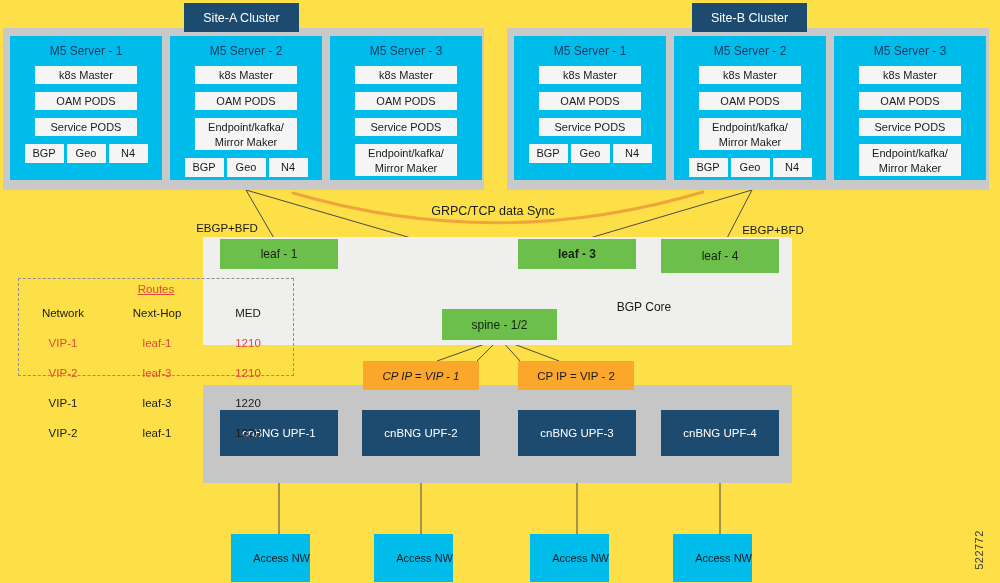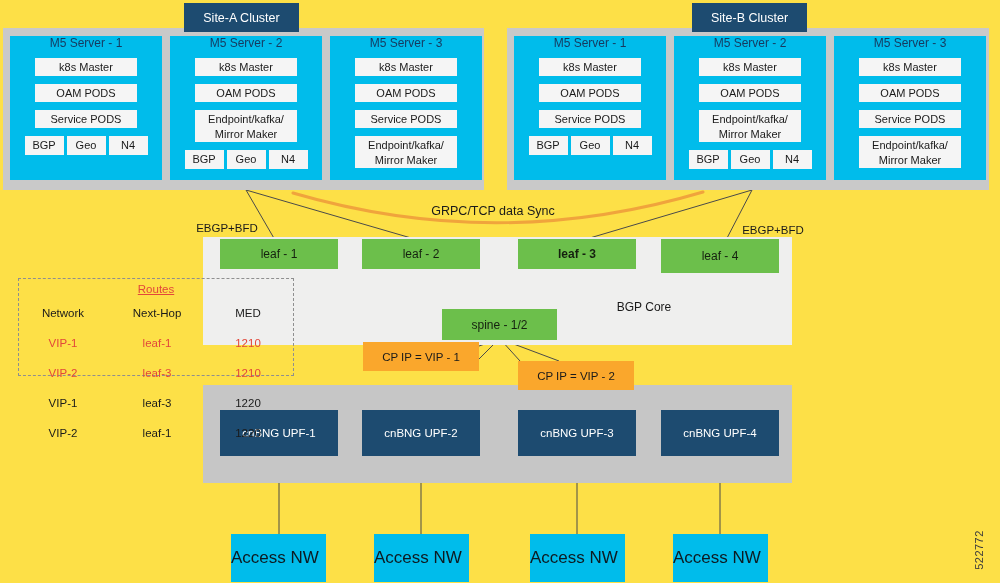--- a/index.html
+++ b/index.html
@@ -11,21 +11,21 @@
   .wires{position:absolute;left:0;top:0;width:1000px;height:583px;z-index:1;}
   .band{position:absolute;background:#c9c9c9;z-index:2;}
   .band-light{position:absolute;background:#efefee;z-index:2;}
   .band-upf{position:absolute;background:#c6c6c6;z-index:2;}
   .cluster-hdr{
     position:absolute;width:115px;height:29px;background:#1d4b70;color:#ffffff;
     font-size:12.5px;display:flex;align-items:center;justify-content:center;z-index:4;
   }
   .server{
     position:absolute;width:152px;height:144px;background:#00bceb;z-index:3;
-    display:flex;flex-direction:column;align-items:center;padding-top:0;
+    display:flex;flex-direction:column;align-items:center;padding-top:8px;
     box-sizing:border-box;gap:8px;
   }
   .srv-title{font-size:12px;color:#16395f;height:14px;line-height:14px;}
   .pod{
     width:102px;height:18px;background:#f5f5f5;color:#1a1a1a;font-size:11px;
     line-height:18px;text-align:center;flex:none;
   }
   .pod2{height:32px;line-height:15px;padding-top:1px;box-sizing:border-box;
     display:flex;align-items:center;justify-content:center;}
   .chips{display:flex;gap:3px;flex:none;}
@@ -39,22 +39,22 @@
   }
   .orangebox{
     position:absolute;width:116px;height:29px;background:#faa72c;color:#1a1a1a;
     font-size:11.5px;z-index:3;display:flex;align-items:center;justify-content:center;
   }
   .upfbox{
     position:absolute;width:118px;height:46px;background:#1d4b70;color:#ffffff;
     font-size:11.5px;z-index:3;display:flex;align-items:center;justify-content:center;
   }
   .accessbox{
-    position:absolute;width:95px;height:48px;background:#00bceb;color:#0d1a21;
-    font-size:17px;z-index:3;display:flex;align-items:center;justify-content:flex-start;
+    position:absolute;width:79px;height:48px;background:#00bceb;color:#0d1a21;
+    font-size:11px;z-index:3;display:flex;align-items:center;justify-content:flex-end;
   }
   .floatlbl{position:absolute;color:#1a1a1a;z-index:4;text-align:center;}
   .routes{
     position:absolute;left:18px;top:278px;width:276px;height:98px;z-index:4;
     border:1.5px dashed #8f8f8f;box-sizing:border-box;padding-top:4px;
   }
   .routes-title{
     text-align:center;color:#e2473a;text-decoration:underline;font-size:11.5px;
     height:14px;line-height:13px;
   }
@@ -179,23 +179,20 @@
     <div class="pod pod2">Endpoint/kafka/ Mirror Maker</div>
   </div>
 
   <div class="floatlbl" style="left:378px;top:204px;width:230px;font-size:12.5px;">GRPC/TCP data Sync</div>
   <div class="floatlbl" style="left:192px;top:222px;width:70px;font-size:11.5px;">EBGP+BFD</div>
   <div class="floatlbl" style="left:738px;top:224px;width:70px;font-size:11.5px;">EBGP+BFD</div>
   <div class="floatlbl" style="left:609px;top:300px;width:70px;font-size:12px;">BGP Core</div>
 
   <div class="greenbox" style="left:220px;top:239px;width:118px;height:30px;">
       <span>leaf - 1</span>
-    </div>
-  <div class="greenbox" style="left:362px;top:239px;width:118px;height:30px;">
-      <span>leaf - 2</span>
     </div>
   <div class="greenbox" style="left:518px;top:239px;width:118px;height:30px;font-weight:bold;">
       <span>leaf - 3</span>
     </div>
   <div class="greenbox" style="left:661px;top:239px;width:118px;height:34px;">
       <span>leaf - 4</span>
     </div>
 
   <div class="greenbox" style="left:442px;top:309px;width:115px;height:31px;">
       <span>spine - 1/2</span>
@@ -215,21 +212,21 @@
       <div class="rt-red">1210</div>
       <div>VIP-1</div>
       <div>leaf-3</div>
       <div>1220</div>
       <div>VIP-2</div>
       <div>leaf-1</div>
       <div>1220</div>
     </div>
   </div>
 
-  <div class="orangebox" style="left:363px;top:342px;">
+  <div class="orangebox" style="left:363px;top:361px;font-style:italic;">
       <span>CP IP = VIP - 1</span>
     </div>
   <div class="orangebox" style="left:518px;top:361px;">
       <span>CP IP = VIP - 2</span>
     </div>
 
   <div class="upfbox" style="left:220px;top:410px;">
       <span>cnBNG UPF-1</span>
     </div>
   <div class="upfbox" style="left:362px;top:410px;">

